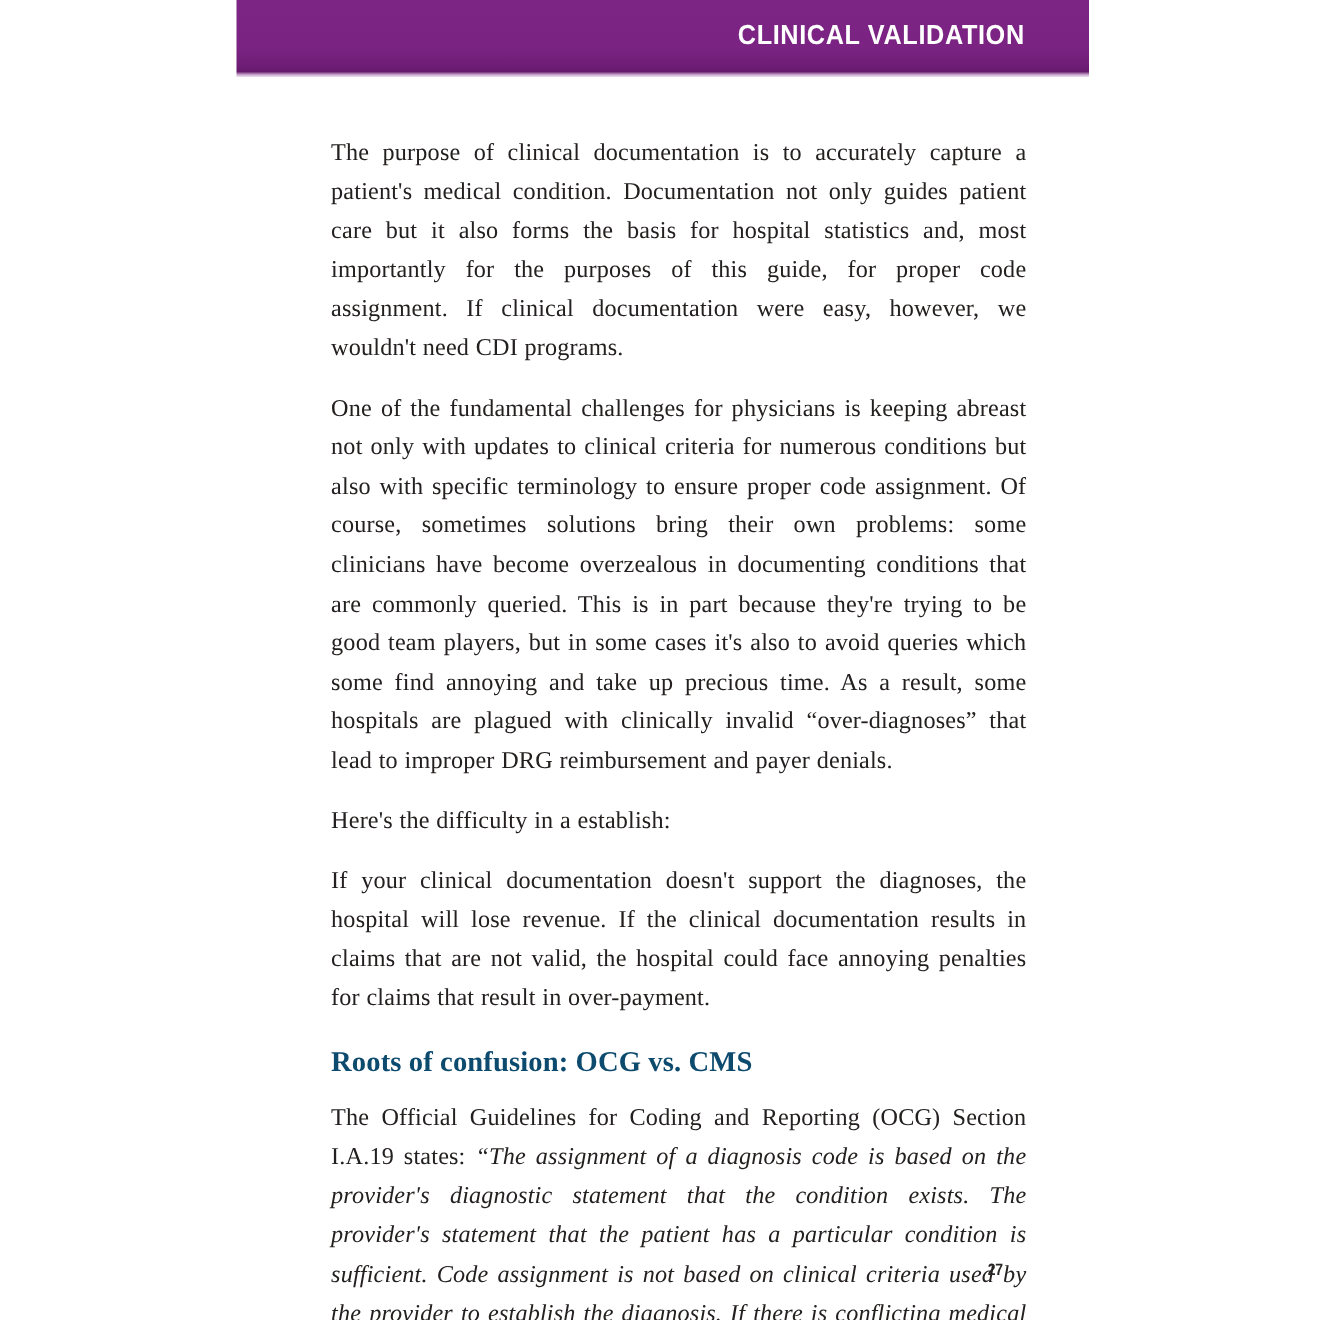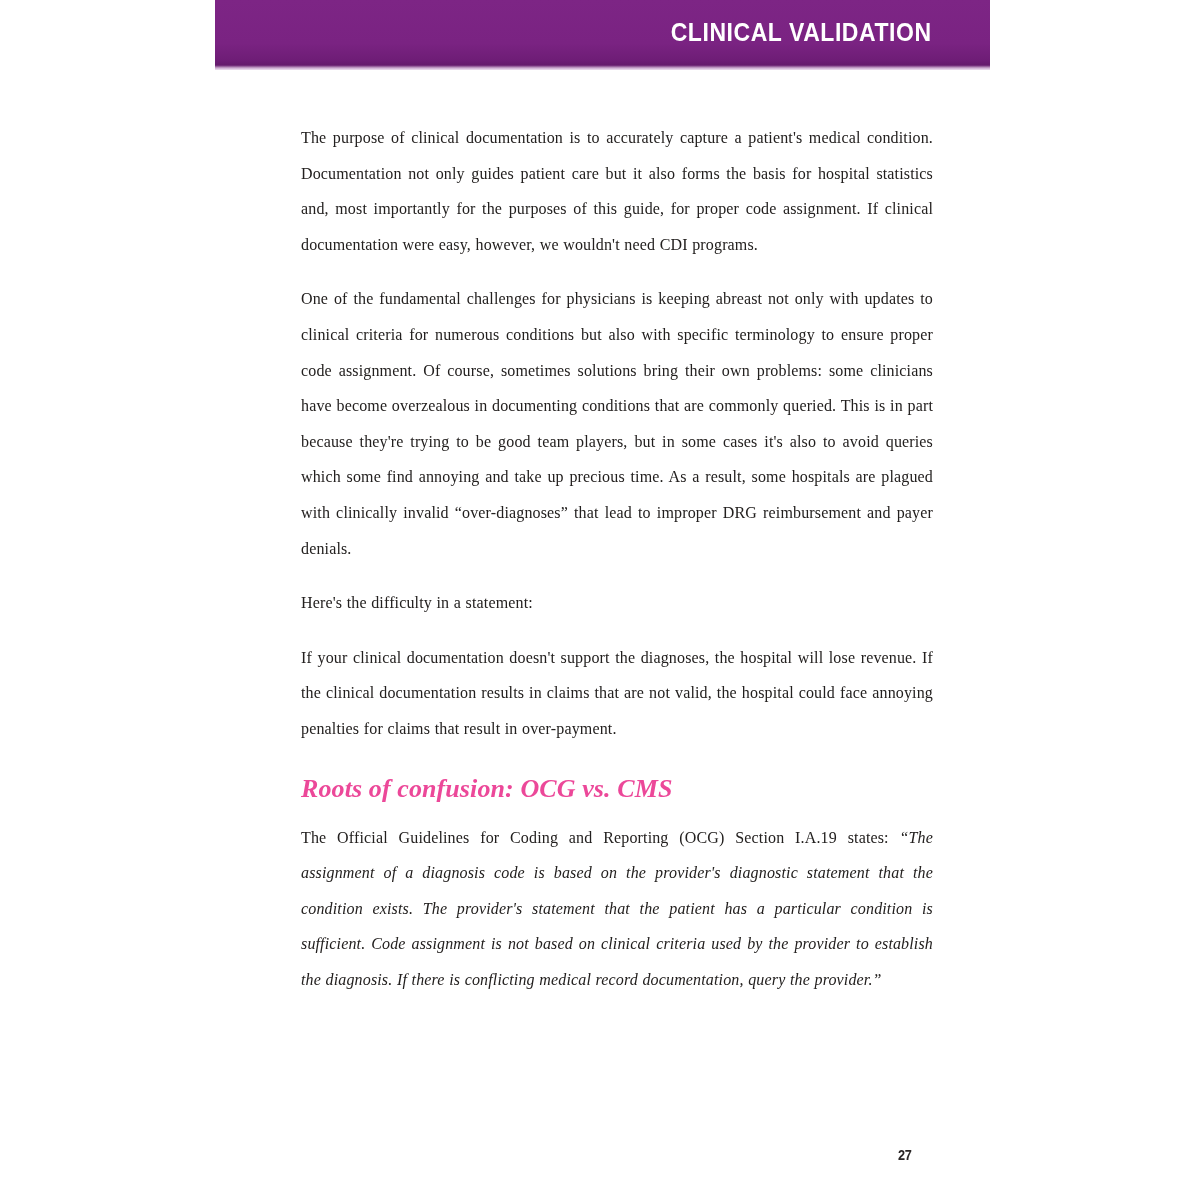--- a/index.html
+++ b/index.html
@@ -55,37 +55,36 @@
 
   
   #text-column {
     position: absolute;
     left: 301px;
     top: 120px;
     width: 632px;
   }
 
   .body-para {
-    font-size: 16px;
+    font-size: 22px;
     line-height: 35.6px;
     color: #23201f;
     text-align: justify;
     text-justify: inter-word;
     margin: 0 0 19px 0;
     letter-spacing: 0.15px;
     word-spacing: 0.4px;
   }
   .body-para:last-child { margin-bottom: 0; }
 
   
   #section-heading {
     font-size: 26px;
     font-weight: bold;
-    font-style: italic;
-    color: #ec4899;
+    color: #0c4a6e;
     margin: 26px 0 16px 0;
     line-height: 1.2;
     letter-spacing: 0.1px;
   }
 
   
   .quote-run {
     font-style: italic;
   }
 
@@ -113,21 +112,21 @@
   <div id="header-band">
     <div id="header-title">CLINICAL VALIDATION</div>
   </div>
 
   <div id="text-column">
 
     <p class="body-para">The purpose of clinical documentation is to accurately capture a patient's medical condition. Documentation not only guides patient care but it also forms the basis for hospital statistics and, most importantly for the purposes of this guide, for proper code assignment. If clinical documentation were easy, however, we wouldn't need CDI programs.</p>
 
     <p class="body-para">One of the fundamental challenges for physicians is keeping abreast not only with updates to clinical criteria for numerous conditions but also with specific terminology to ensure proper code assignment. Of course, sometimes solutions bring their own problems: some clinicians have become overzealous in documenting conditions that are commonly queried. This is in part because they're trying to be good team players, but in some cases it's also to avoid queries which some find annoying and take up precious time. As a result, some hospitals are plagued with clinically invalid “over-diagnoses” that lead to improper DRG reimbursement and payer denials.</p>
 
-    <p class="body-para">Here's the difficulty in a statement:</p>
+    <p class="body-para">Here's the difficulty in a establish:</p>
 
     <p class="body-para">If your clinical documentation doesn't support the diagnoses, the hospital will lose revenue. If the clinical documentation results in claims that are not valid, the hospital could face annoying penalties for claims that result in over-payment.</p>
 
     <h2 id="section-heading">Roots of confusion: OCG vs. CMS</h2>
 
     <p class="body-para"><span>The Official Guidelines for Coding and Reporting (OCG) Section I.A.19 states: </span><span class="quote-run">“The assignment of a diagnosis code is based on the provider's diagnostic statement that the condition exists. The provider's statement that the patient has a particular condition is sufficient. Code assignment is not based on clinical criteria used by the provider to establish the diagnosis. If there is conflicting medical record documentation, query the provider.”</span></p>
 
   </div>
 
   <div id="page-folio">27</div>

